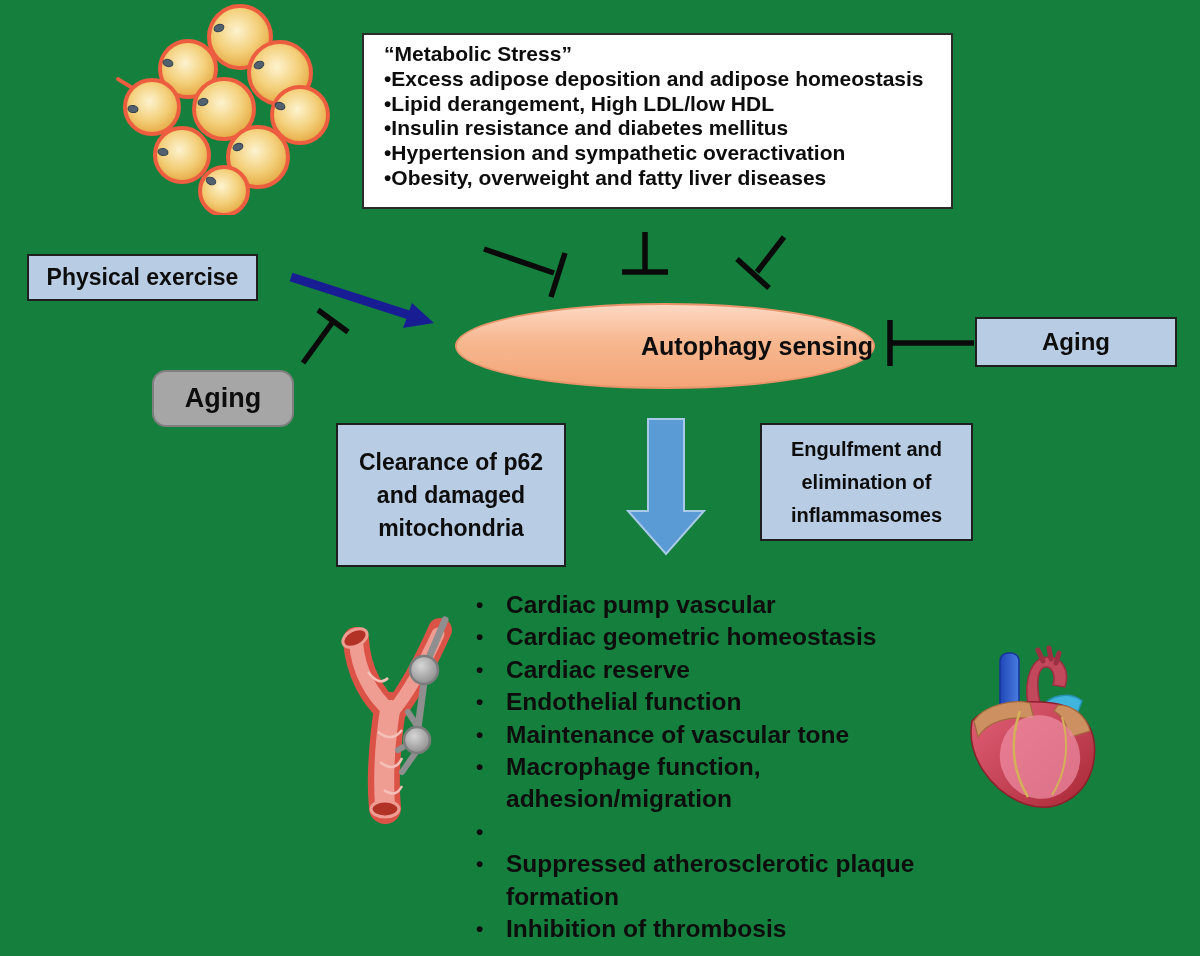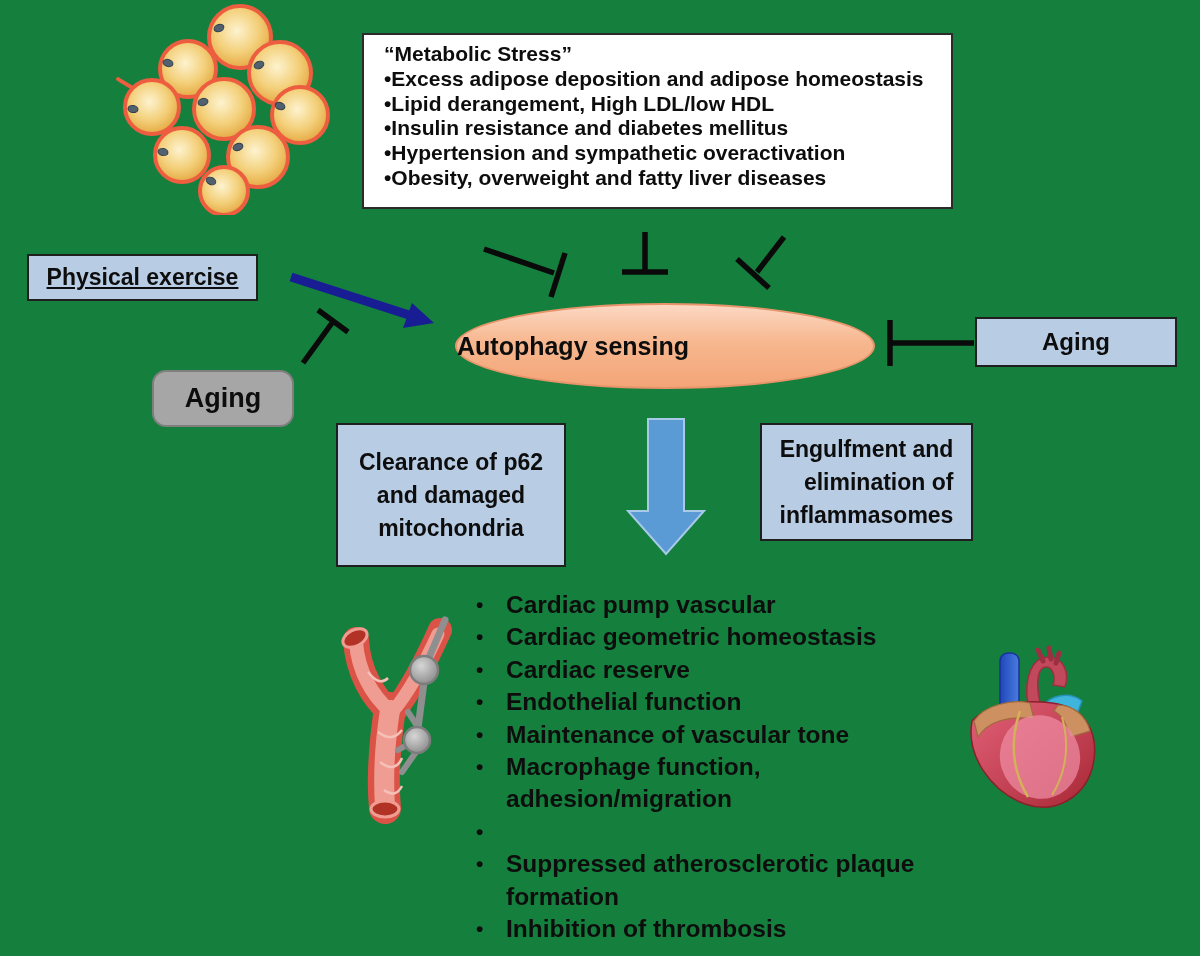--- a/index.html
+++ b/index.html
@@ -12,35 +12,35 @@
   
   .metabolic-box{
     left:362px;top:33px;width:591px;height:176px;
     background:#ffffff;border:2px solid #2b2b2b;box-sizing:border-box;
     padding:7px 6px 0 20px;font-size:21px;line-height:24.8px;white-space:nowrap;
   }
   .blue-box{
     background:#b8cce4;border:2px solid #1f1f1f;box-sizing:border-box;
     display:flex;align-items:center;justify-content:center;text-align:center;
   }
-  .physical-box{left:27px;top:254px;width:231px;height:47px;font-size:23px;text-decoration:underline;}
+  .physical-box{left:27px;top:254px;width:231px;height:47px;font-size:23px;}
   .aging-right-box{left:975px;top:317px;width:202px;height:50px;font-size:24px;}
   .gray-box{
     left:152px;top:370px;width:142px;height:57px;
     background:#a6a6a6;border:2px solid #7f7f7f;border-radius:14px;box-sizing:border-box;
     display:flex;align-items:center;justify-content:center;font-size:27px;
   }
   .ellipse{
     left:455px;top:303px;width:420px;height:86px;border-radius:50%;
     background:linear-gradient(180deg,#fcd8c3 0%,#f7b78f 45%,#f3a577 100%);
     border:2px solid #e8946a;box-sizing:border-box;
-    display:flex;align-items:center;justify-content:flex-start;font-size:25px;
+    display:flex;align-items:center;justify-content:flex-end;font-size:25px;
   }
   .clearance-box{left:336px;top:423px;width:230px;height:144px;font-size:23px;line-height:33px;white-space:pre-line;}
-  .engulfment-box{left:760px;top:423px;width:213px;height:118px;font-size:23px;line-height:33px;white-space:pre-line;text-align:right;}
+  .engulfment-box{left:760px;top:423px;width:213px;height:118px;font-size:20px;line-height:33px;white-space:pre-line;}
   
   .outcomes{left:470px;top:589px;width:520px;}
   .o-row{display:flex;align-items:flex-start;}
   .o-bullet{width:30px;padding-left:6px;font-size:21px;line-height:32.4px;flex:0 0 auto;}
   .o-text{font-size:24.5px;line-height:32.4px;white-space:pre-line;}
   
   .overlay{left:0;top:0;pointer-events:none;}
 </style>
 </head>
 <body>

